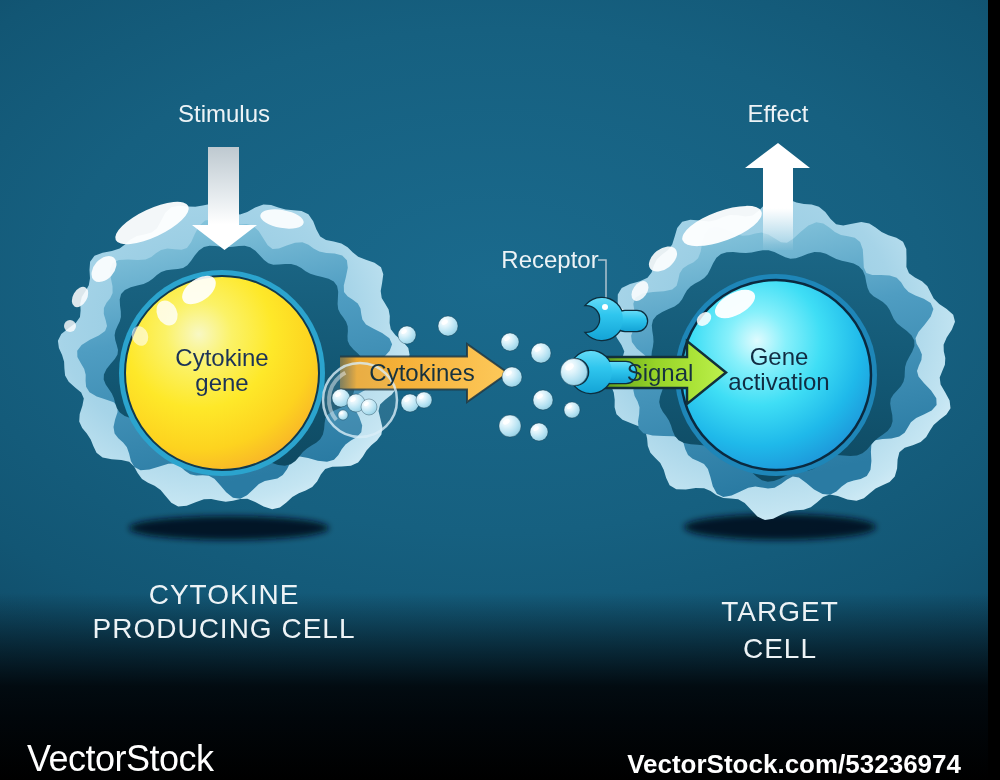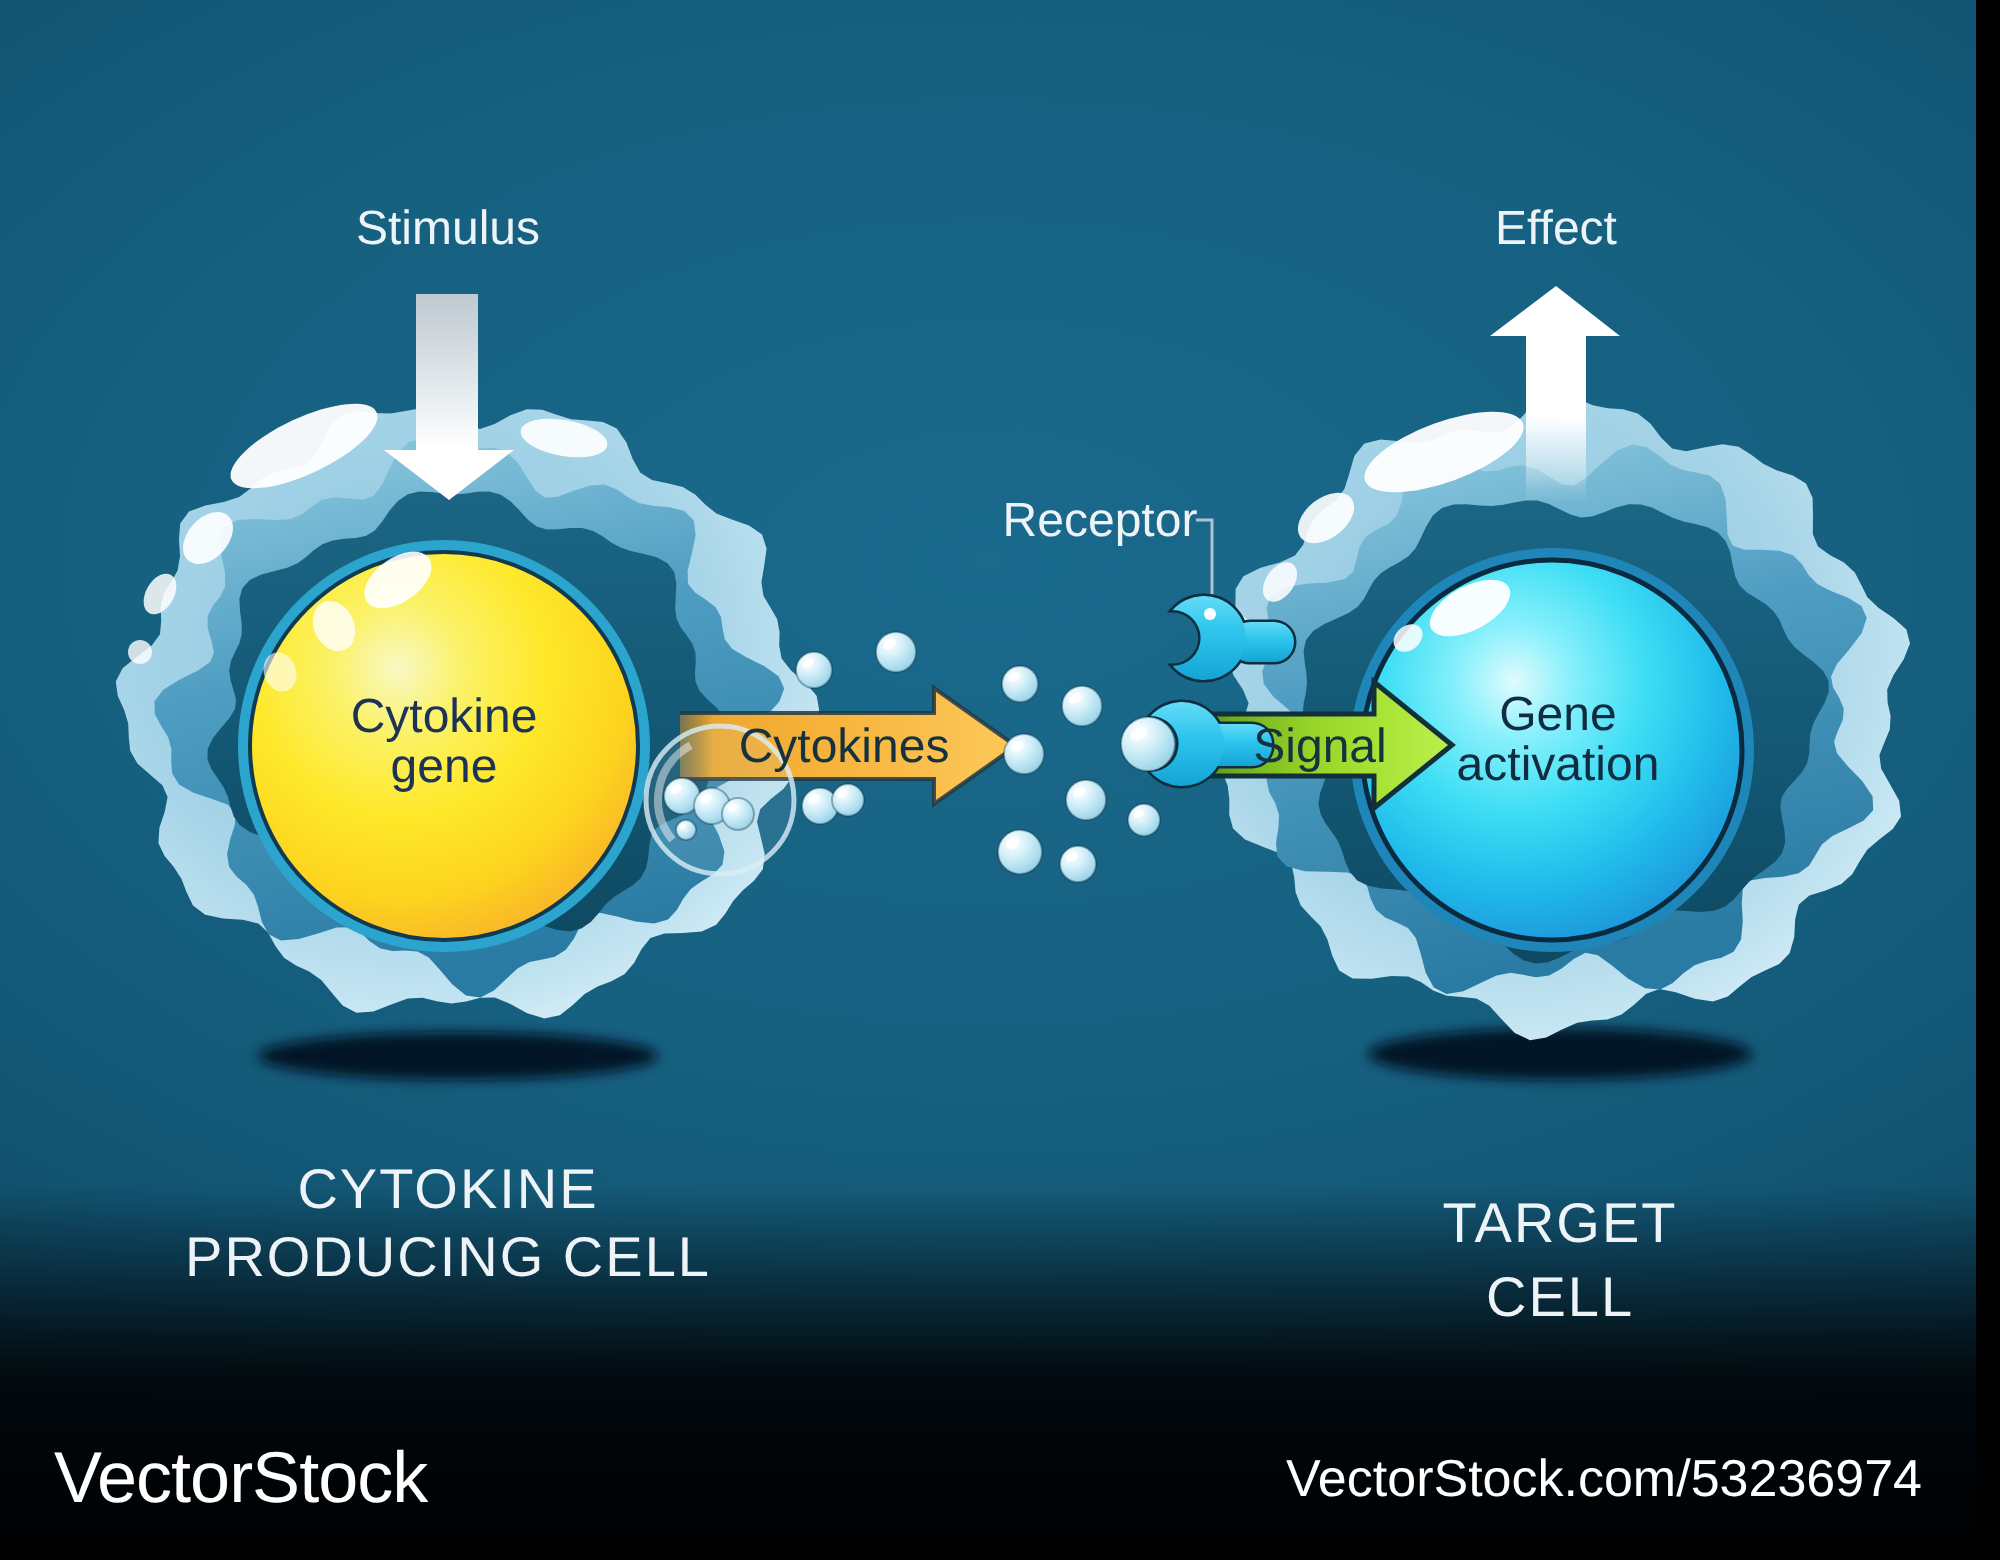--- a/index.html
+++ b/index.html
@@ -13,25 +13,25 @@
   svg{position:absolute;left:0;top:0;}
   text{font-family:"Liberation Sans",sans-serif;}
   .lbl{fill:#edf3f6;font-size:24px;text-anchor:middle;}
   .cellname{fill:#edf3f6;font-size:28px;letter-spacing:1px;text-anchor:middle;}
   .arrowlbl{fill:#16323f;font-size:24px;text-anchor:middle;}
   .nucl{font-size:24px;text-anchor:middle;}
   .recS{fill:url(#gRec);stroke:#0c2e3f;stroke-width:2.5;}
   .recF{fill:url(#gRec);}
   .footer{
     position:absolute;left:0;right:0;bottom:0;height:82px;
-    display:flex;align-items:center;justify-content:space-between;
+    display:flex;align-items:flex-end;justify-content:space-between;
     padding:0 27px;box-sizing:border-box;color:#fff;
   }
   .footer .logo{font-size:36px;font-weight:500;letter-spacing:-0.5px;}
-  .footer .credit{font-size:26px;font-weight:400;}
+  .footer .credit{font-size:26px;font-weight:700;}
 </style>
 </head>
 <body>
 
 <div class="stage">
 <svg width="1000" height="780" viewBox="0 0 1000 780">
   <defs>
     <radialGradient id="gOuter" cx="0.42" cy="0.38" r="0.75">
       <stop offset="0" stop-color="#8cc6de"></stop>
       <stop offset="0.55" stop-color="#a6d4e8"></stop>

